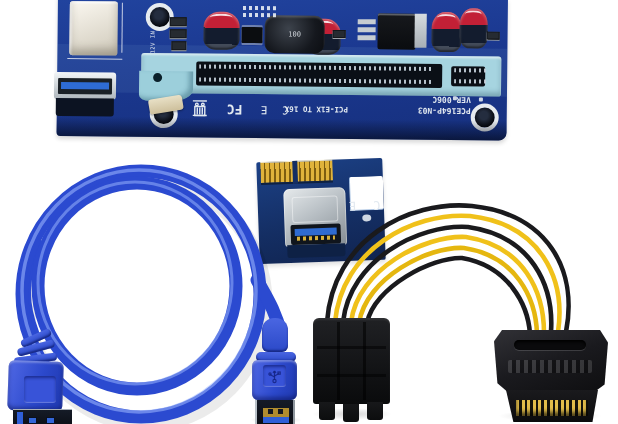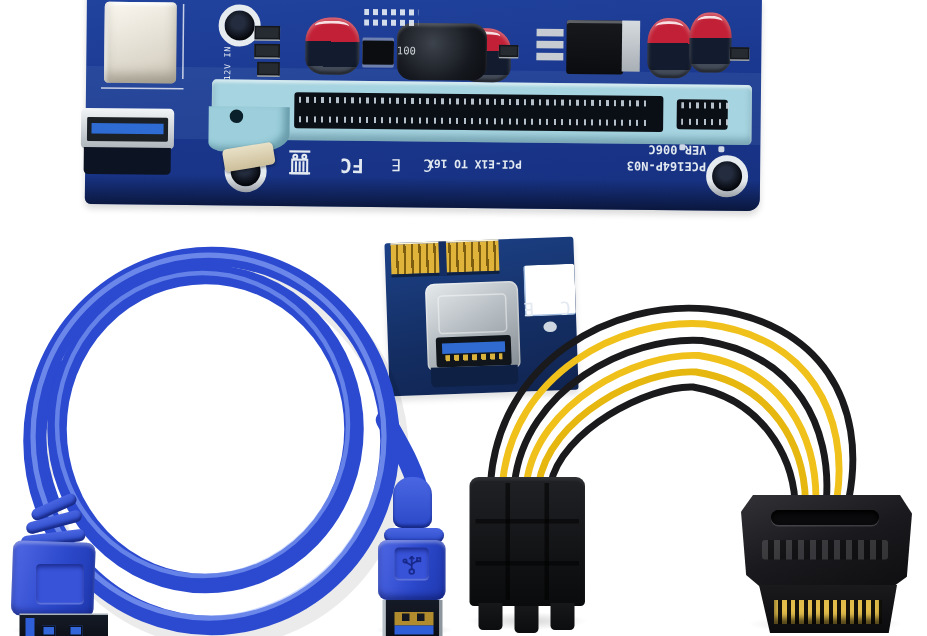--- a/index.html
+++ b/index.html
@@ -41,21 +41,21 @@
   .latchtab{left:8px;top:44px;width:34px;height:15px;border-radius:3px;transform:rotate(-10deg);
        background:linear-gradient(#e8e0c6,#cdbf9b);box-shadow:0 1px 2px rgba(0,0,0,.4);}
   .cap{border-radius:45% 45% 35% 35% / 40% 40% 28% 28%;
        background:linear-gradient(#c22036 0 42%,#131c2e 42% 86%,#434b59 86%);
        box-shadow:inset 0 2px 3px rgba(255,255,255,.35),inset 0 -2px 2px rgba(0,0,0,.5);}
   .cap i{position:absolute;left:18%;top:6%;width:62%;height:20%;border-radius:50%;
        border-top:2px solid rgba(255,255,255,.85);}
   .inductor{left:207px;top:19px;width:60px;height:38px;border-radius:10px;
        background:radial-gradient(circle at 40% 35%,#3d434c,#15181e 62%,#0b0d11);
        box-shadow:inset 0 2px 2px rgba(255,255,255,.2);color:#cfd4da;font-size:7px;
-       text-align:left;line-height:38px;font-family:"DejaVu Sans Mono",monospace;}
+       text-align:center;line-height:38px;font-family:"DejaVu Sans Mono",monospace;}
   .ic8{left:184px;top:31px;width:21px;height:16px;background:#0b0d10;border-radius:1px;
        box-shadow:0 2px 0 rgba(190,195,200,.5),0 -2px 0 rgba(190,195,200,.5);}
   .reg-leg{height:5px;width:18px;background:#c6ccd1;}
   .reg-body{left:320px;top:16px;width:38px;height:36px;background:linear-gradient(#17191d,#0a0c0f);
        border-radius:2px;box-shadow:inset 0 2px 0 rgba(200,205,210,.4);}
   .reg-tab{left:357px;top:16px;width:12px;height:34px;background:linear-gradient(#d6dbdf,#a8afb5);}
   .smd{background:#262b31;box-shadow:inset 0 0 0 1px #14171b,0 1px 0 #9aa0a6;}
   .ticks{height:4px;background:repeating-linear-gradient(90deg,#e8eef4 0 3px,transparent 3px 6px);opacity:.9;}
   .silk{color:#e2e9f0;transform:rotate(180deg);font-family:"DejaVu Sans Mono",monospace;
        white-space:nowrap;}

